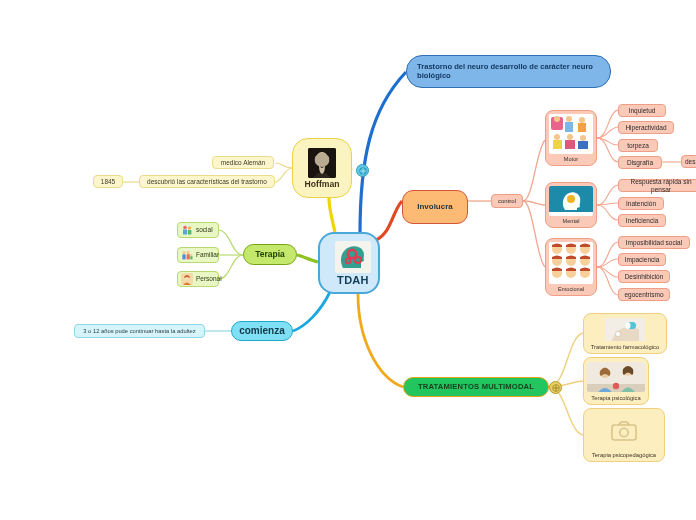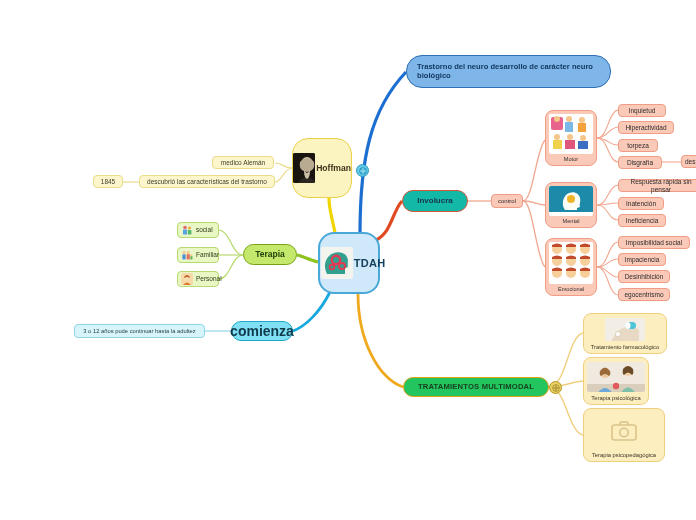--- a/index.html
+++ b/index.html
@@ -31,43 +31,43 @@
     font-size:6.5px;
     line-height:1.15;
     padding:2px 4px;
     box-sizing:border-box;
   }
 
   
   .central{
     left:318px;top:232px;width:62px;height:62px;
     background:#cfe8fa;border:2px solid #4aa8d8;border-radius:16px;
-    display:flex;flex-direction:row;align-items:center;justify-content:center;
+    display:flex;flex-direction:column;align-items:center;justify-content:center;
     gap:1px;
     padding-left:8px;
   }
   .central .thumb{
     width:36px;height:32px;background:#f4f4ee;
     display:flex;align-items:center;justify-content:center;
     border-radius:2px;
   }
   .central .label{font-size:11px;font-weight:bold;color:#13405c;letter-spacing:.3px;}
 
   
   .n-trastorno{
     left:406px;top:55px;width:205px;height:33px;
     background:#7eb6e9;border-color:#2f6fb5;color:#12365e;
     font-size:7.6px;font-weight:bold;padding:0 10px;
     justify-content:flex-start;text-align:left;border-radius:16px;
   }
 
   
   .n-involucra{
-    left:402px;top:190px;width:66px;height:22px;
-    background:#14b8a6;border-color:#d4563a;color:#15364b;
+    left:402px;top:190px;width:66px;height:34px;
+    background:#fdba74;border-color:#d4563a;color:#15364b;
     font-size:8px;font-weight:bold;border-radius:11px;
   }
   .n-control{
     left:491px;top:194px;width:32px;height:14px;
     background:#fbd3c6;border-color:#ef9d84;color:#303030;
     font-size:6px;
   }
   .cat{
     width:52px;border-radius:8px;border:1.3px solid #ef9d84;
     background:#fbc9b8;
@@ -79,21 +79,21 @@
   .n-motor{left:545px;top:110px;height:56px;}
   .n-mental{left:545px;top:182px;height:46px;}
   .n-emocional{left:545px;top:238px;height:58px;}
 
   .sal{background:#fbc9b8;border-color:#ef9d84;color:#2b2b2b;}
 
   
   .n-hoffman{
     left:292px;top:138px;width:60px;height:60px;
     background:#fbf3c0;border:1.6px solid #e9d24a;border-radius:16px;
-    display:flex;flex-direction:row;align-items:center;justify-content:center;gap:1px;
+    display:flex;flex-direction:column;align-items:center;justify-content:center;gap:1px;
   }
   .n-hoffman .thumb{width:28px;height:30px;border-radius:2px;overflow:hidden;background:#221a14;}
   .n-hoffman .label{font-size:8.6px;font-weight:bold;color:#3d3219;}
   .yel{background:#fdf6cd;border-color:#e9dc8a;color:#3b3b2a;}
   .n-medico{left:212px;top:156px;width:62px;height:13px;}
   .n-descubrio{left:139px;top:175px;width:136px;height:13px;}
   .n-1845{left:93px;top:175px;width:30px;height:13px;}
 
   
   .n-afecta{
@@ -107,21 +107,21 @@
   }
   .grn .mini{width:12px;height:12px;flex:0 0 12px;border-radius:2px;overflow:hidden;display:block;}
   .n-social{left:177px;top:222px;width:42px;height:16px;}
   .n-familiar{left:177px;top:247px;width:42px;height:16px;}
   .n-personal{left:177px;top:271px;width:42px;height:16px;}
 
   
   .n-comienza{
     left:231px;top:321px;width:62px;height:20px;
     background:#7fe0f5;border-color:#1fa8c9;color:#10394a;
-    font-size:14px;font-weight:bold;border-radius:10px;
+    font-size:10px;font-weight:bold;border-radius:10px;
   }
   .n-rango{
     left:74px;top:324px;width:131px;height:14px;
     background:#d7f4fb;border-color:#8fd6e8;color:#2a3e45;font-size:5.8px;
   }
 
   
   .n-trat{
     left:403px;top:377px;width:146px;height:20px;
     background:#22c55e;border-color:#e0a31a;color:#17401f;

